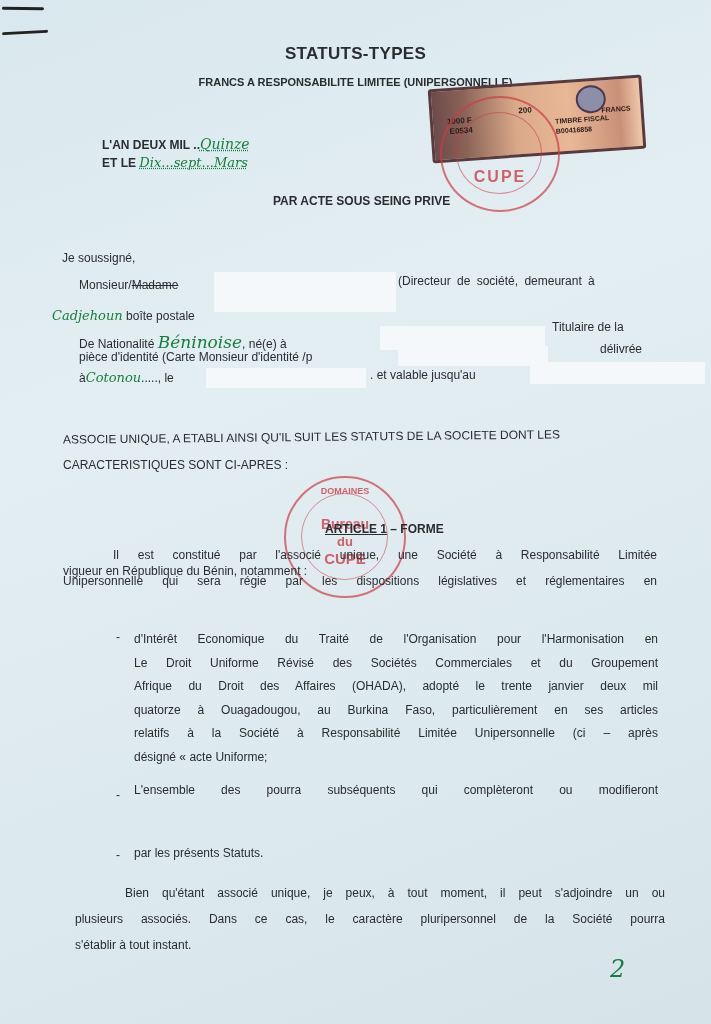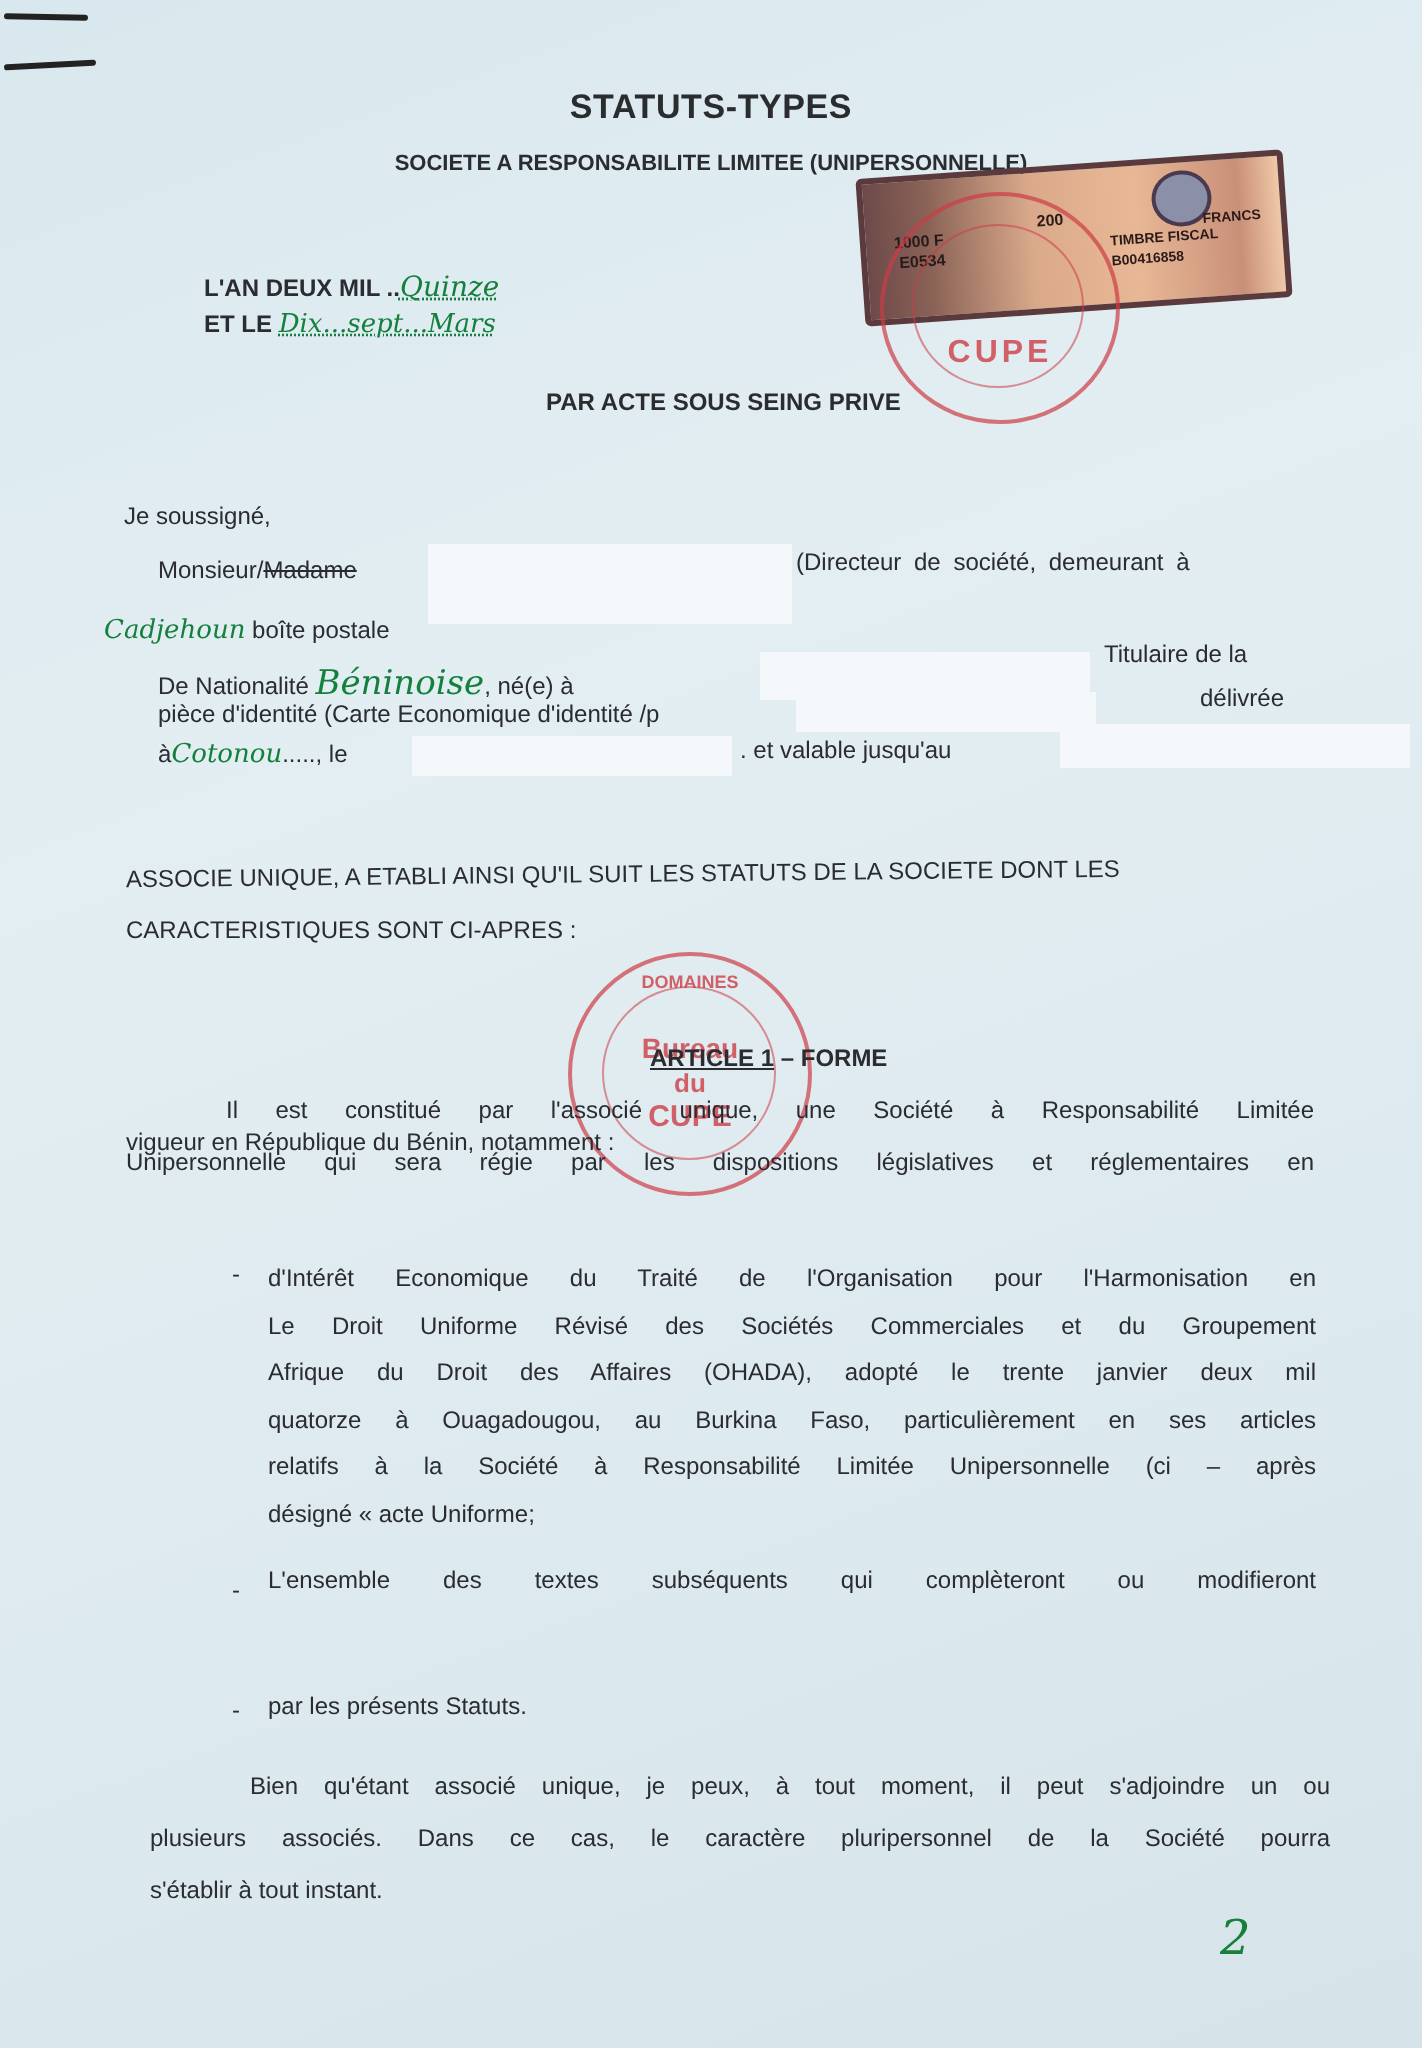--- a/index.html
+++ b/index.html
@@ -31,21 +31,21 @@
   }
   .round-stamp .inner { border: 1.5px solid rgba(205,60,70,0.55); border-radius: 50%; position: absolute; }
 </style>
 </head>
 <body>
 
 <div class="abs mark" style="left:2px;top:7px;width:42px;transform:rotate(1deg);"></div>
 <div class="abs mark" style="left:2px;top:31px;width:46px;transform:rotate(-3deg);"></div>
 
 <div class="abs title">STATUTS-TYPES</div>
-<div class="abs subtitle">SOCIETE A RESPONSABILITE LIMITEE (UNIPERSONNELLE)</div>
+<div class="abs subtitle">FRANCS A RESPONSABILITE LIMITEE (UNIPERSONNELLE)</div>
 
 <div class="abs stamp-fiscal">
   <div style="position:absolute;right:34px;top:4px;width:26px;height:24px;border-radius:50%;background:#8b8fa8;border:2px solid #4a3a50;"></div>
   <span class="txt" style="left:14px;top:26px;font-size:8px;">1000 F</span>
   <span class="txt" style="left:16px;top:36px;font-size:8px;">E0534</span>
   <span class="txt" style="left:86px;top:20px;font-size:8px;">200</span>
   <span class="txt" style="right:10px;top:26px;">FRANCS</span>
   <span class="txt" style="left:122px;top:34px;">TIMBRE FISCAL</span>
   <span class="txt" style="left:122px;top:44px;">B00416858</span>
 </div>
@@ -76,21 +76,21 @@
   <span>boîte postale</span>
 </div>
 
 <div class="abs line" style="left:79px;top:332px;">
   <span>De Nationalité</span>
   <span class="hand" style="font-size:17px;">Béninoise</span><span>, né(e) à</span>
 </div>
 <div class="abs redact" style="left:380px;top:326px;width:165px;height:24px;"></div>
 <div class="abs line" style="left:552px;top:320px;">Titulaire de la</div>
 
-<div class="abs line" style="left:79px;top:350px;">pièce d'identité (Carte Economique d'identité /p</div>
+<div class="abs line" style="left:79px;top:350px;">pièce d'identité (Carte Monsieur d'identité /p</div>
 <div class="abs redact" style="left:398px;top:346px;width:150px;height:20px;"></div>
 <div class="abs line" style="left:600px;top:342px;">délivrée</div>
 
 <div class="abs line" style="left:79px;top:370px;">
   <span>à</span><span class="hand" style="font-size:13px;">Cotonou</span><span>....., le</span>
 </div>
 <div class="abs redact" style="left:206px;top:368px;width:160px;height:20px;"></div>
 <div class="abs line" style="left:370px;top:368px;">. et valable jusqu'au</div>
 <div class="abs redact" style="left:530px;top:362px;width:175px;height:22px;"></div>
 
@@ -120,21 +120,21 @@
   <div class="justify">d'Intérêt Economique du Traité de l'Organisation pour l'Harmonisation en</div>
   <div class="justify">Le Droit Uniforme Révisé des Sociétés Commerciales et du Groupement</div>
   <div class="justify">Afrique du Droit des Affaires (OHADA), adopté le trente janvier deux mil</div>
   <div class="justify">quatorze à Ouagadougou, au Burkina Faso, particulièrement en ses articles</div>
   <div class="justify">relatifs à la Société à Responsabilité Limitée Unipersonnelle (ci – après</div>
   <div>désigné « acte Uniforme;</div>
 </div>
 
 <div class="abs line" style="left:116px;top:788px;">-</div>
 <div class="abs" style="left:134px;top:778px;width:524px;font-size:12px;line-height:25px;">
-  <div class="justify">L'ensemble des textes subséquents qui complèteront ou modifieront</div>
+  <div class="justify">L'ensemble des pourra subséquents qui complèteront ou modifieront</div>
 </div>
 
 <div class="abs line" style="left:116px;top:848px;">-</div>
 <div class="abs line" style="left:134px;top:846px;">par les présents Statuts.</div>
 
 <div class="abs" style="left:75px;top:880px;width:590px;font-size:12px;line-height:26px;">
   <div class="justify" style="padding-left:50px;">Bien qu'étant associé unique, je peux, à tout moment, il peut s'adjoindre un ou</div>
   <div class="justify">plusieurs associés. Dans ce cas, le caractère pluripersonnel de la Société pourra</div>
   <div>s'établir à tout instant.</div>
 </div>

